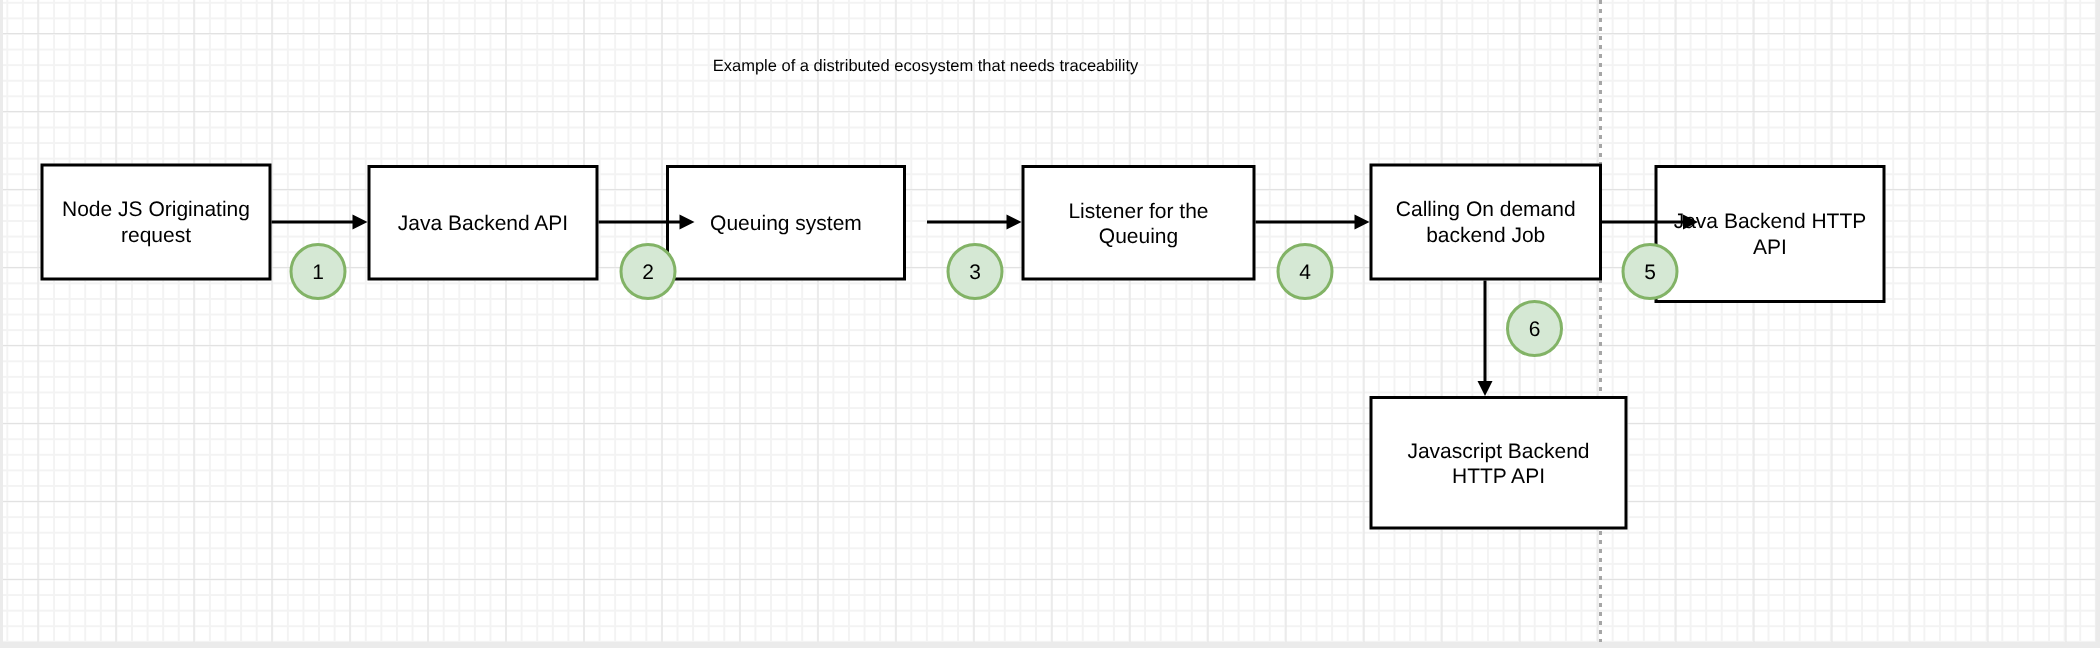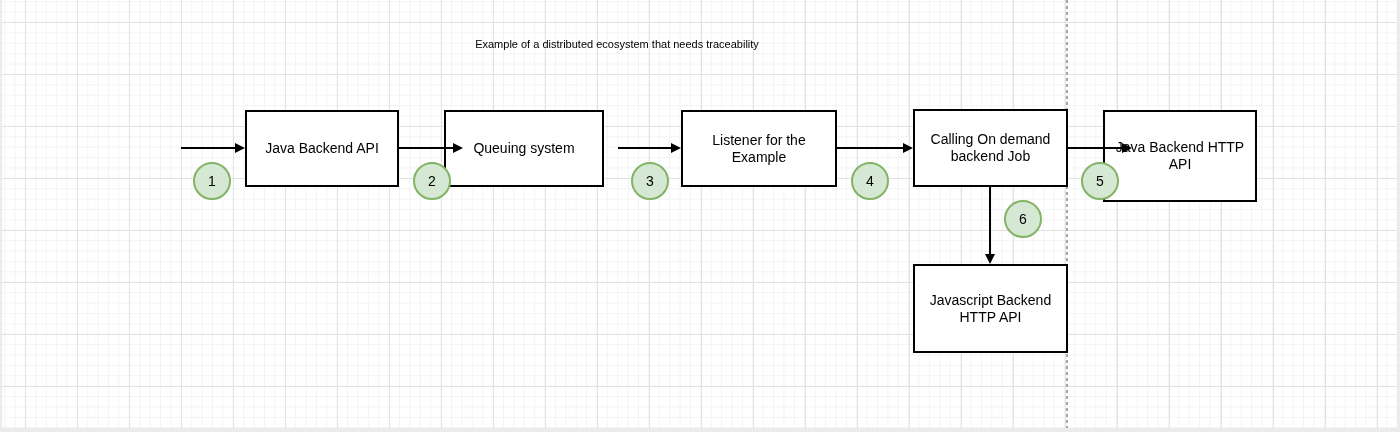--- a/index.html
+++ b/index.html
@@ -107,36 +107,39 @@
 </style>
 </head>
 <body>
 
 <div id="canvas">
 
   <div class="dashed-line"></div>
 
   <div class="title">Example of a distributed ecosystem that needs traceability</div>
 
+  <div class="node" style="left:27px;  top:109px; width:154px; height:78px;">
+    <span>Node JS Originating request</span>
+  </div>
   <div class="node" style="left:245px; top:110px; width:154px; height:77px;">
     <span>Java Backend API</span>
   </div>
   <div class="node" style="left:444px; top:110px; width:160px; height:77px;">
     <span>Queuing system</span>
   </div>
   <div class="node" style="left:681px; top:110px; width:156px; height:77px;">
-    <span>Listener for the Example</span>
+    <span>Listener for the Queuing</span>
   </div>
   <div class="node" style="left:913px; top:109px; width:155px; height:78px;text-align:center;">
     <span>Calling On demand backend Job</span>
   </div>
   <div class="node" style="left:1103px; top:110px; width:154px; height:92px;">
     <span>Java Backend HTTP API</span>
   </div>
-  <div class="node" style="left:913px; top:264px; width:155px; height:89px;">
+  <div class="node" style="left:913px; top:264px; width:172px; height:89px;">
     <span>Javascript Backend HTTP API</span>
   </div>
 
   <div class="edge-line-h" style="left:181px; top:147px; width:55px;"></div>
   <div class="arrowhead-right" style="left:235px; top:143px;"></div>
 
   <div class="edge-line-h" style="left:399px; top:147px; width:55px;"></div>
   <div class="arrowhead-right" style="left:453px; top:143px;"></div>
 
   <div class="edge-line-h" style="left:618px; top:147px; width:54px;"></div>

